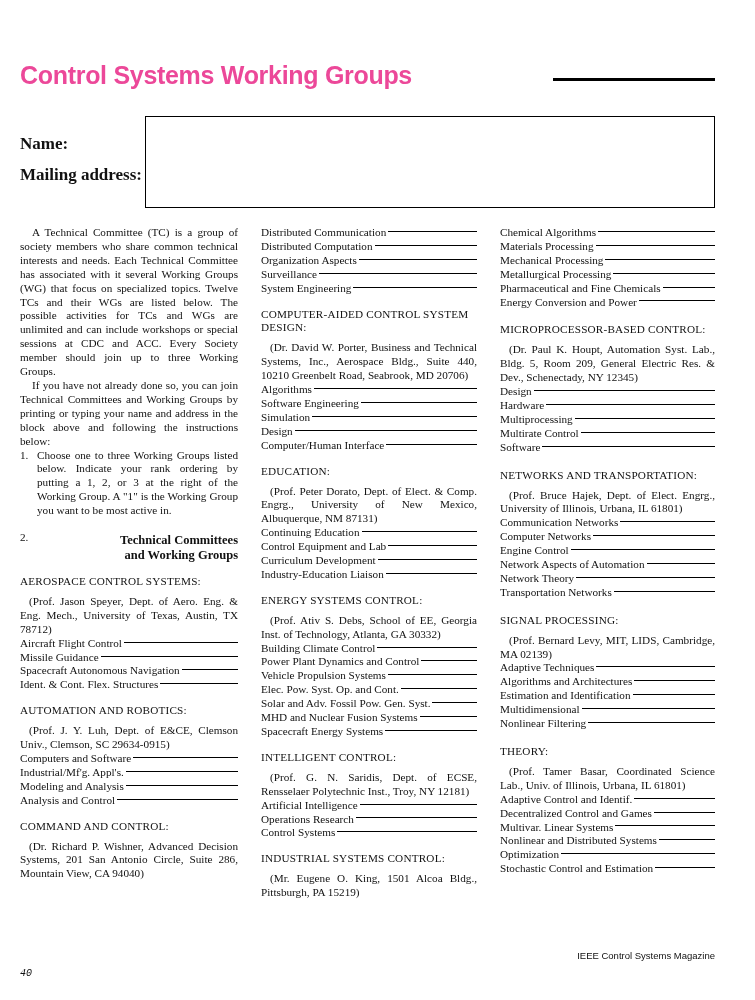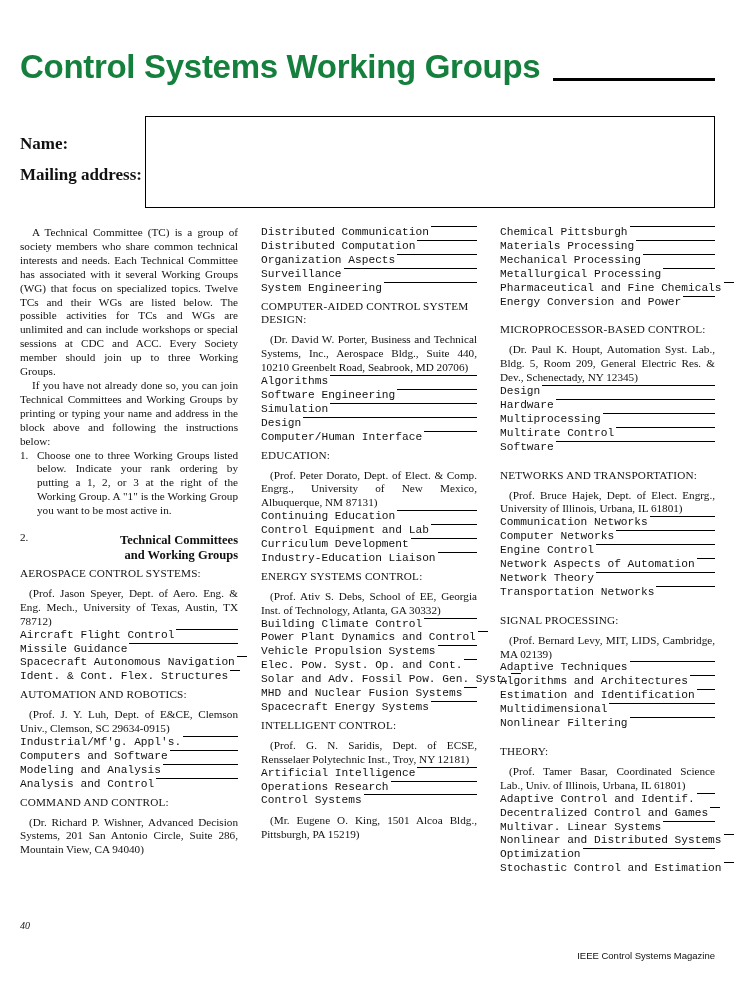--- a/index.html
+++ b/index.html
@@ -1,41 +1,41 @@
 <!DOCTYPE html>
 <html><head>
 <meta charset="utf-8">
 <style>
   html, body { margin: 0; padding: 0; background: #ffffff; }
   body { width: 755px; height: 1000px; position: relative; overflow: hidden; color: #111; font-family: "Liberation Serif", serif; }
   .title {
-    position: absolute; left: 20px; top: 48px;
+    position: absolute; left: 20px; top: 61px;
     font-family: "Liberation Sans", sans-serif; font-weight: bold;
-    font-size: 33px; letter-spacing: -0.3px; color: #15803d; white-space: nowrap;
+    font-size: 25px; letter-spacing: -0.3px; color: #ec4899; white-space: nowrap;
   }
   .title-rule { position: absolute; left: 553px; top: 78px; width: 162px; height: 3px; background: #000; }
   .label { position: absolute; left: 20px; font-weight: bold; font-size: 17px; }
   .addr-box { position: absolute; left: 145px; top: 116px; width: 570px; height: 92px; border: 1px solid #000; box-sizing: border-box; }
   .col { position: absolute; top: 226px; font-size: 11.2px; line-height: 13.9px; }
   .col1 { left: 20px; width: 218px; }
   .col2 { left: 261px; width: 216px; }
   .col3 { left: 500px; width: 215px; }
   p { margin: 0; text-align: justify; }
   .indent { text-indent: 12px; }
   ol { margin: 0; padding: 0; list-style: none; }
   ol li { position: relative; padding-left: 17px; text-align: justify; }
   ol li .num { position: absolute; left: 0; top: 0; }
   ol li + li { margin-top: 13px; }
   .subhead { text-align: right; font-weight: bold; font-size: 12.5px; line-height: 15px; margin-top: 15px; }
-  .tc-head { font-size: 11.2px; margin-top: 4px; letter-spacing: 0.2px; }
+  .tc-head { font-size: 11.2px; margin-top: 12px; letter-spacing: 0.2px; }
   .tc-head.first { }
   .chair { margin-top: 6px; text-indent: 9px; text-align: justify; }
-  .wg { display: flex; align-items: flex-start; white-space: nowrap; font-family: Liberation Mono, monospace; }
+  .wg { display: flex; align-items: center; white-space: nowrap; }
   .wg .line { flex: 1; border-bottom: 1px solid #000; margin-left: 2px; margin-bottom: 3px; min-width: 10px; }
-  .footer-left { position: absolute; left: 20px; top: 920px; font-family: Liberation Serif, serif; font-style: italic; font-size: 10px; }
+  .footer-left { position: absolute; left: 20px; top: 968px; font-family: Liberation Mono, monospace; font-style: italic; font-size: 10px; }
   .footer-right { position: absolute; right: 40px; top: 950px; font-family: "Liberation Sans", sans-serif; font-size: 9.5px; }
 </style>
 </head>
 <body>
 
 <div class="title">Control Systems Working Groups</div>
 <div class="title-rule"></div>
 
 <div class="label" style="top:134px;">Name:</div>
 <div class="label" style="top:165px;">Mailing address:</div>
@@ -71,25 +71,25 @@
     <div class="wg">
         <span>Ident. &amp; Cont. Flex. Structures</span>
         <span class="line"></span>
       </div>
   </div>
 
   <div>
     <div class="tc-head">AUTOMATION AND ROBOTICS:</div>
     <p class="chair">(Prof. J. Y. Luh, Dept. of E&amp;CE, Clemson Univ., Clemson, SC 29634-0915)</p>
     <div class="wg">
+        <span>Computers and Software</span>
+        <span class="line"></span>
+      </div>
+    <div class="wg">
         <span>Industrial/Mf'g. Appl's.</span>
-        <span class="line"></span>
-      </div>
-    <div class="wg">
-        <span>Computers and Software</span>
         <span class="line"></span>
       </div>
     <div class="wg">
         <span>Modeling and Analysis</span>
         <span class="line"></span>
       </div>
     <div class="wg">
         <span>Analysis and Control</span>
         <span class="line"></span>
       </div>
@@ -213,27 +213,28 @@
         <span>Operations Research</span>
         <span class="line"></span>
       </div>
     <div class="wg">
         <span>Control Systems</span>
         <span class="line"></span>
       </div>
   </div>
 
   <div>
+    <div class="tc-head">INDUSTRIAL SYSTEMS CONTROL:</div>
     <p class="chair">(Mr. Eugene O. King, 1501 Alcoa Bldg., Pittsburgh, PA 15219)</p>
   </div>
 </div>
 
 <div class="col col3">
   <div class="wg">
-      <span>Chemical Pittsburgh</span>
+      <span>Chemical Algorithms</span>
       <span class="line"></span>
     </div>
   <div class="wg">
       <span>Materials Processing</span>
       <span class="line"></span>
     </div>
   <div class="wg">
       <span>Mechanical Processing</span>
       <span class="line"></span>
     </div>

